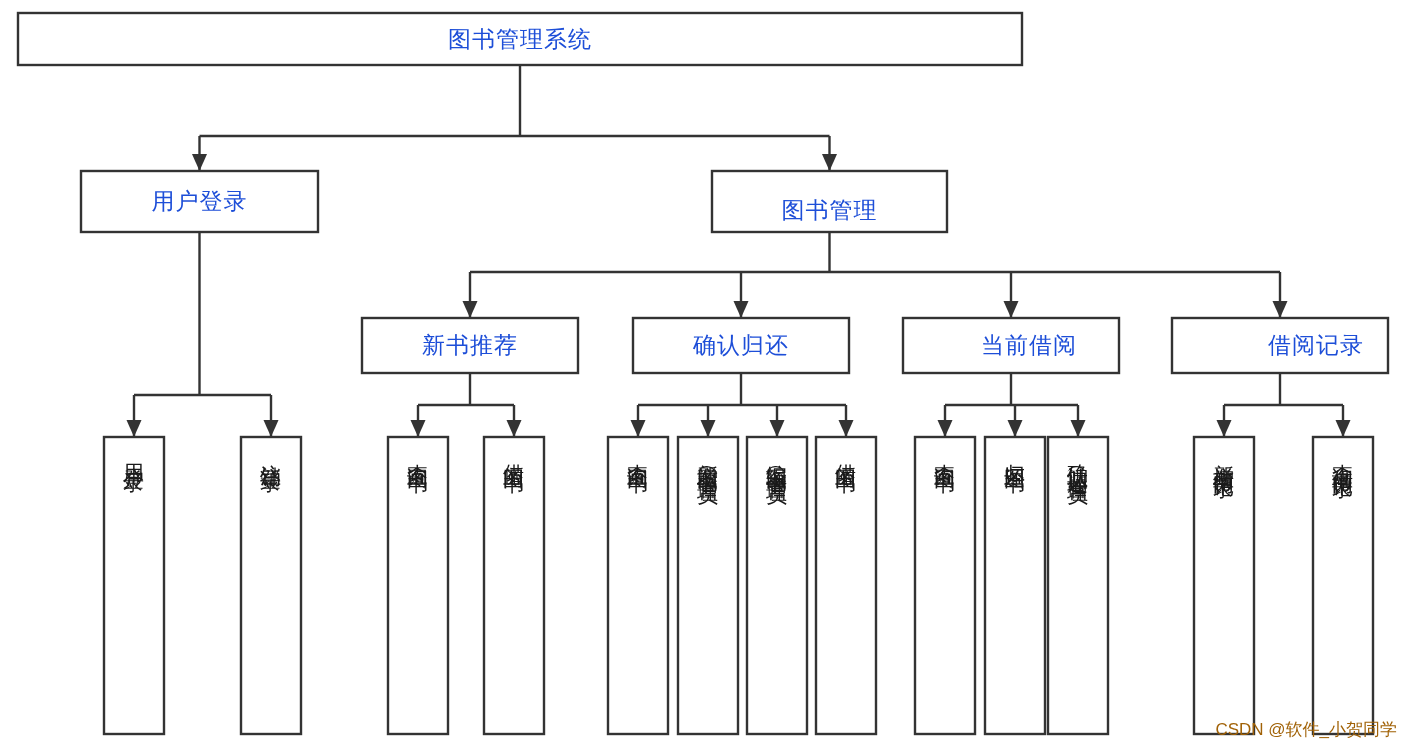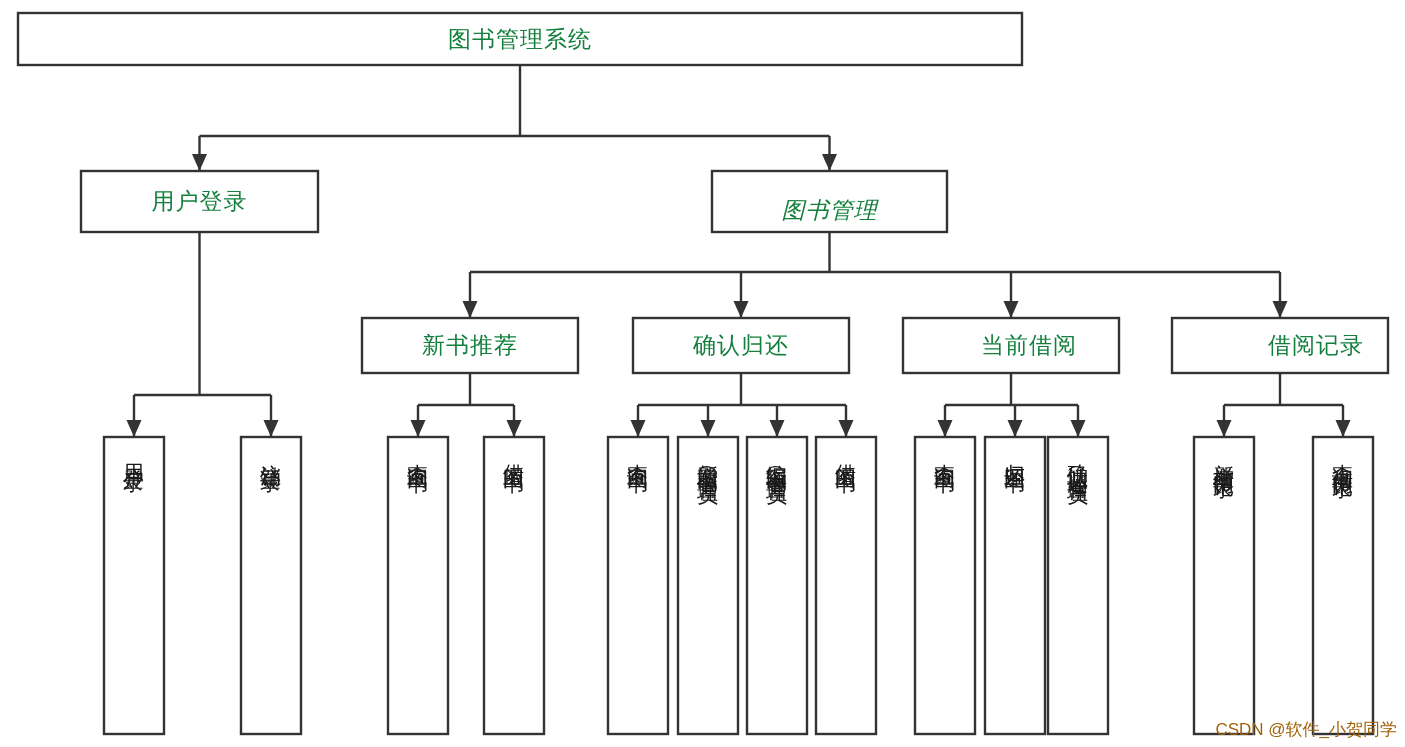--- a/index.html
+++ b/index.html
@@ -57,21 +57,21 @@
     text-align: center;
     font-family: "Liberation Sans", "DejaVu Sans", sans-serif;
     display: flex;
     align-items: center;
     justify-content: flex-start;
     pointer-events: none;
   }
   .hlabel-wrap {
     position: absolute;
     font-size: 23px;
-    color: #15803d;
+    color: #1d4ed8;
     letter-spacing: 1px;
     display: flex;
     align-items: center;
     justify-content: center;
     pointer-events: none;
     font-family: "Liberation Sans", "DejaVu Sans", sans-serif;
   }
 </style>
 </head>
 <body>
@@ -152,21 +152,21 @@
       <rect x="1048" y="437" width="60" height="297" class="node-box"></rect>
       <rect x="1194" y="437" width="60" height="297" class="node-box"></rect>
       <rect x="1313" y="437" width="60" height="297" class="node-box"></rect>
     </g>
 </svg>
 
 <div class="watermark">CSDN @软件_小贺同学</div>
 
 <div class="hlabel-wrap" style="left: 18px; top: 13px; width: 1004px; height: 52px;">图书管理系统</div>
 <div class="hlabel-wrap" style="left: 81px; top: 171px; width: 237px; height: 61px;">用户登录</div>
-<div class="hlabel-wrap" style="left: 712px; top: 171px; width: 235px; height: 79px; font-style: italic;">图书管理</div>
+<div class="hlabel-wrap" style="left: 712px; top: 171px; width: 235px; height: 79px;">图书管理</div>
 <div class="vlabel-wrap" style="left: 104px; top: 447px; width: 60px; height: 277px;">用户登录</div>
 <div class="vlabel-wrap" style="left: 241px; top: 447px; width: 60px; height: 277px;">注销登录</div>
 <div class="hlabel-wrap" style="left: 362px; top: 318px; width: 216px; height: 55px;">新书推荐</div>
 <div class="hlabel-wrap" style="left: 633px; top: 318px; width: 216px; height: 55px;">确认归还</div>
 <div class="hlabel-wrap" style="left: 903px; top: 318px; width: 252px; height: 55px;">当前借阅</div>
 <div class="hlabel-wrap" style="left: 1172px; top: 318px; width: 216px; height: 55px; margin-left: 36px;">借阅记录</div>
 <div class="vlabel-wrap" style="left: 388px; top: 447px; width: 60px; height: 277px;">查询图书</div>
 <div class="vlabel-wrap" style="left: 484px; top: 447px; width: 60px; height: 277px;">借阅图书</div>
 <div class="vlabel-wrap" style="left: 608px; top: 447px; width: 60px; height: 277px;">查询图书</div>
 <div class="vlabel-wrap" style="left: 678px; top: 447px; width: 60px; height: 277px;">新增图书（管理员）</div>

